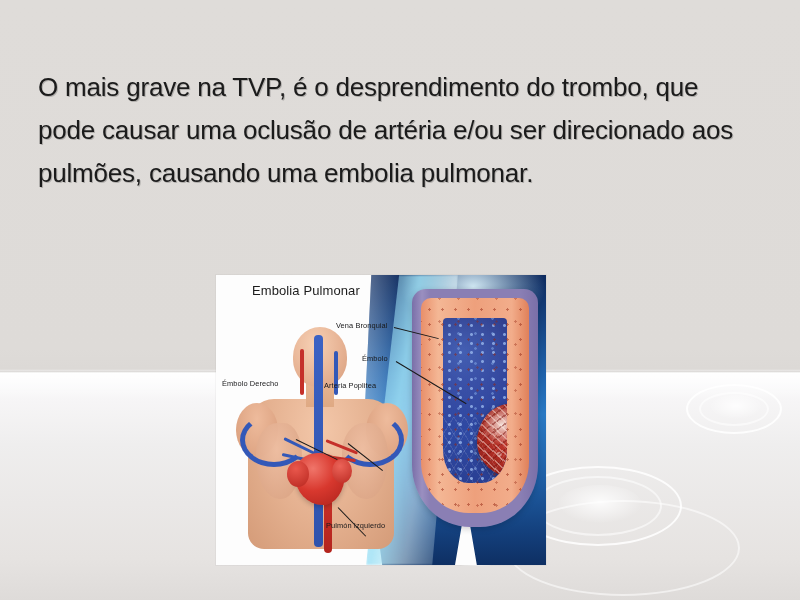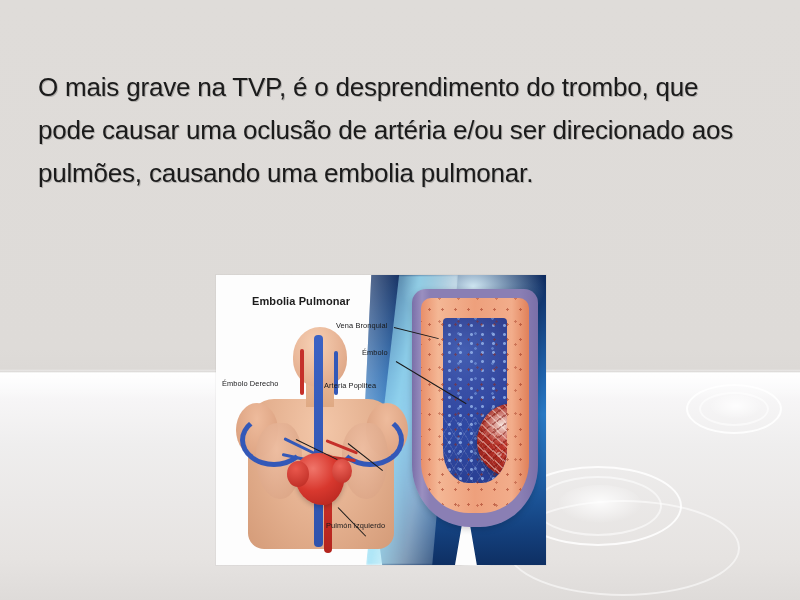--- a/index.html
+++ b/index.html
@@ -106,23 +106,23 @@
     top: 275px;
     width: 330px;
     height: 290px;
     background: #fdfdfd;
     overflow: hidden;
     box-shadow: 0 0 0 1px rgba(0,0,0,.03);
   }
   .fig-title {
     position: absolute;
     left: 36px;
-    top: 20px;
-    font-size: 11px;
-    font-weight: bold;
+    top: 8px;
+    font-size: 13px;
+    font-weight: normal;
     color: #1c1c1c;
     letter-spacing: .1px;
     white-space: nowrap;
   }
 
   
   .body-blue {
     position: absolute;
     right: 0;
     top: 0;
@@ -377,21 +377,21 @@
     font-family: "Liberation Sans", sans-serif;
   }
   .leader {
     position: absolute;
     height: 0;
     border-top: 1px solid #1a1a1a;
     transform-origin: left center;
   }
 
   .lbl-vena     { left: 120px; top: 46px; }
-  .lbl-embolo   { left: 146px; top: 73px; }
+  .lbl-embolo   { left: 146px; top: 79px; }
   .lbl-arteria  { left: 108px; top: 106px; }
   .lbl-pulm-der { left: 6px;   top: 104px; }
   .lbl-pulm-izq { left: 110px; top: 246px; text-align: center; }
 </style>
 </head>
 <body>
 
 <div class="slide">
 
   <div class="band-seam"></div>

